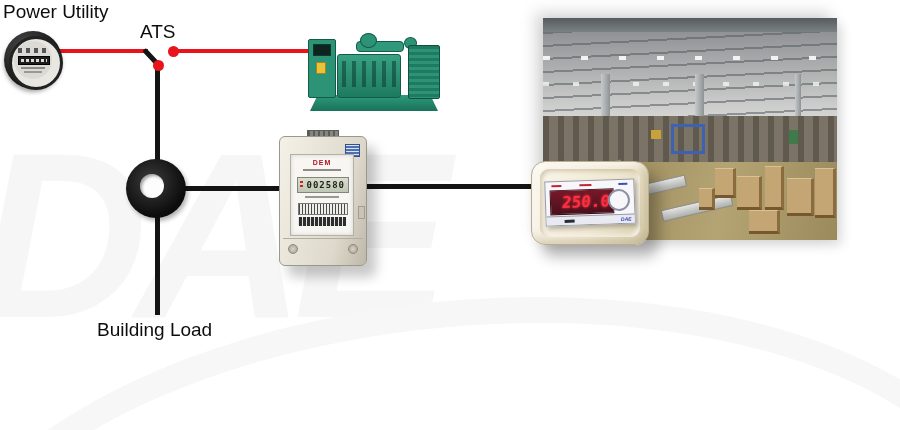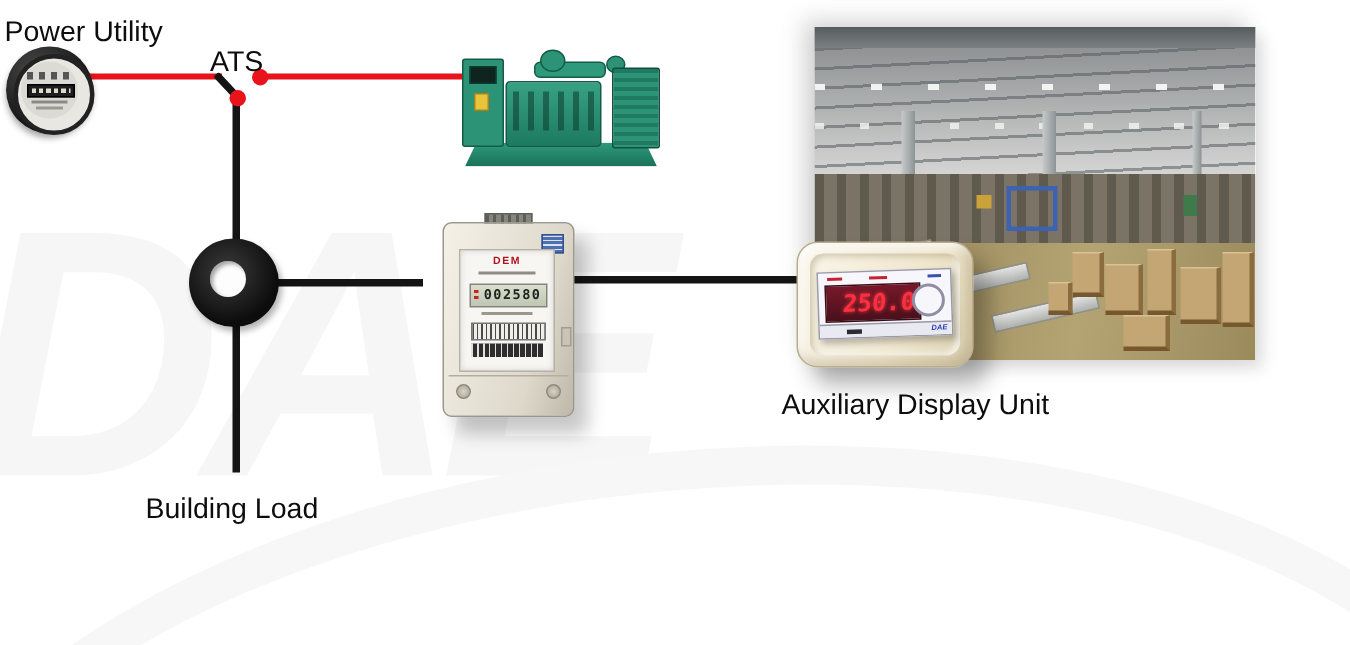--- a/index.html
+++ b/index.html
@@ -10,21 +10,21 @@
   
   .wm-text{
     position:absolute;left:-22px;top:118px;font-size:235px;font-weight:700;font-style:italic;
     color:#f6f6f6;letter-spacing:-12px;z-index:0;user-select:none;line-height:1;
   }
   .wm-swoosh{
     position:absolute;left:-80px;top:300px;width:1050px;height:520px;border-radius:50%;
     border:26px solid #f7f7f7;z-index:0;transform:rotate(-5deg);
   }
   
-  .lbl{position:absolute;font-size:19px;z-index:5;white-space:nowrap;margin-top:10px;}
+  .lbl{position:absolute;font-size:19px;z-index:5;white-space:nowrap;}
   .lbl-utility{left:3px;top:1px;}
   .lbl-ats{left:140px;top:21px;}
   .lbl-generator{left:289px;top:3px;}
   .lbl-load{left:97px;top:319px;}
   .lbl-adu{left:521px;top:250px;}
   
   .wire{position:absolute;z-index:2;}
   .red{background:#e8131b;}
   .blk{background:#141414;}
   .w-utility{left:56px;top:49px;width:92px;height:4px;}
@@ -77,21 +77,21 @@
     background:repeating-linear-gradient(90deg,rgba(10,60,45,.55) 0 4px,transparent 4px 10px);}
   .gen .pipe{position:absolute;left:48px;top:8px;width:46px;height:9px;border-radius:4px;
     background:#2f9a7b;border:1px solid #145c48;}
   .gen .turbo{position:absolute;left:52px;top:0;width:15px;height:13px;border-radius:50%;
     background:#2c9377;border:1px solid #145c48;}
   .gen .turbo2{position:absolute;left:96px;top:4px;width:11px;height:10px;border-radius:50%;
     background:#2c9377;border:1px solid #145c48;}
   .gen .rad{position:absolute;right:0;top:12px;width:30px;height:52px;border:1px solid #114f3e;
     background:repeating-linear-gradient(180deg,#1f7a62 0 3px,#2c9377 3px 6px);border-radius:2px;}
   
-  .kmeter{position:absolute;left:279px;top:148px;width:88px;height:130px;z-index:4;margin-left:16px;}
+  .kmeter{position:absolute;left:279px;top:136px;width:88px;height:130px;z-index:4;}
   .kmeter .body{position:absolute;inset:0;border-radius:6px;border:1px solid #9a978c;
     background:linear-gradient(105deg,#f4f1e8,#ddd8ca 70%,#bdb8a9);
     box-shadow:9px 11px 12px rgba(0,0,0,.22);}
   .kmeter .term{position:absolute;left:28px;top:-6px;width:30px;height:9px;background:#84867f;
     border:1px solid #5c5e57;
     background-image:repeating-linear-gradient(90deg,#5c5e57 0 2px,transparent 2px 5px);}
   .kmeter .sticker{position:absolute;right:7px;top:8px;width:13px;height:11px;background:#4f6fb3;
     border:1px solid #32508e;
     background-image:repeating-linear-gradient(180deg,rgba(255,255,255,.8) 0 1px,transparent 1px 3px);}
   .kmeter .face{position:absolute;left:11px;top:18px;width:62px;height:80px;background:#f7f6f2;
@@ -294,15 +294,14 @@
       <div class="strip">
         <div class="slot"></div>
         <div class="logo">DAE</div>
       </div>
     </div>
   </div>
 
   <div class="lbl lbl-utility">Power Utility</div>
   <div class="lbl lbl-ats">ATS</div>
   <div class="lbl lbl-load">Building Load</div>
-  <div class="lbl lbl-adu">Auxiliary Display Unit</div>
 
 </div>
 
 </body></html>

